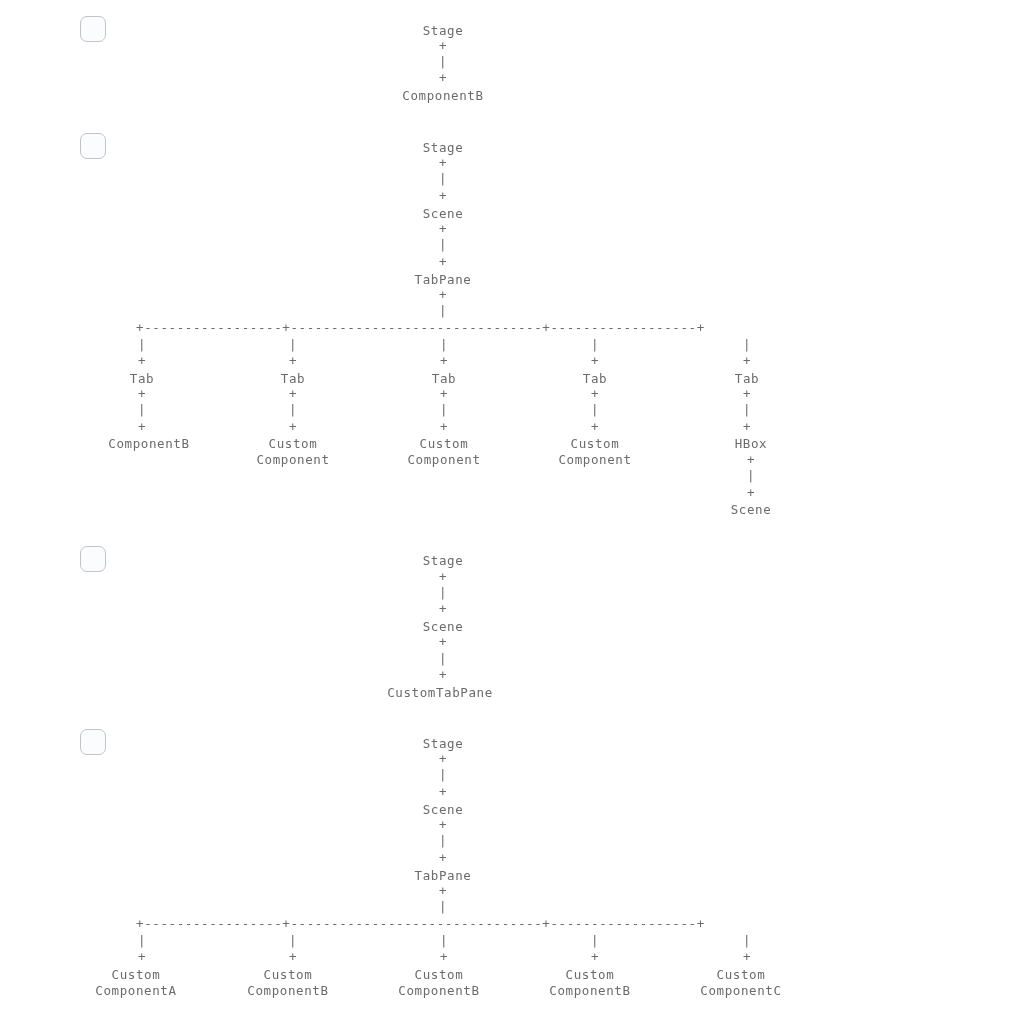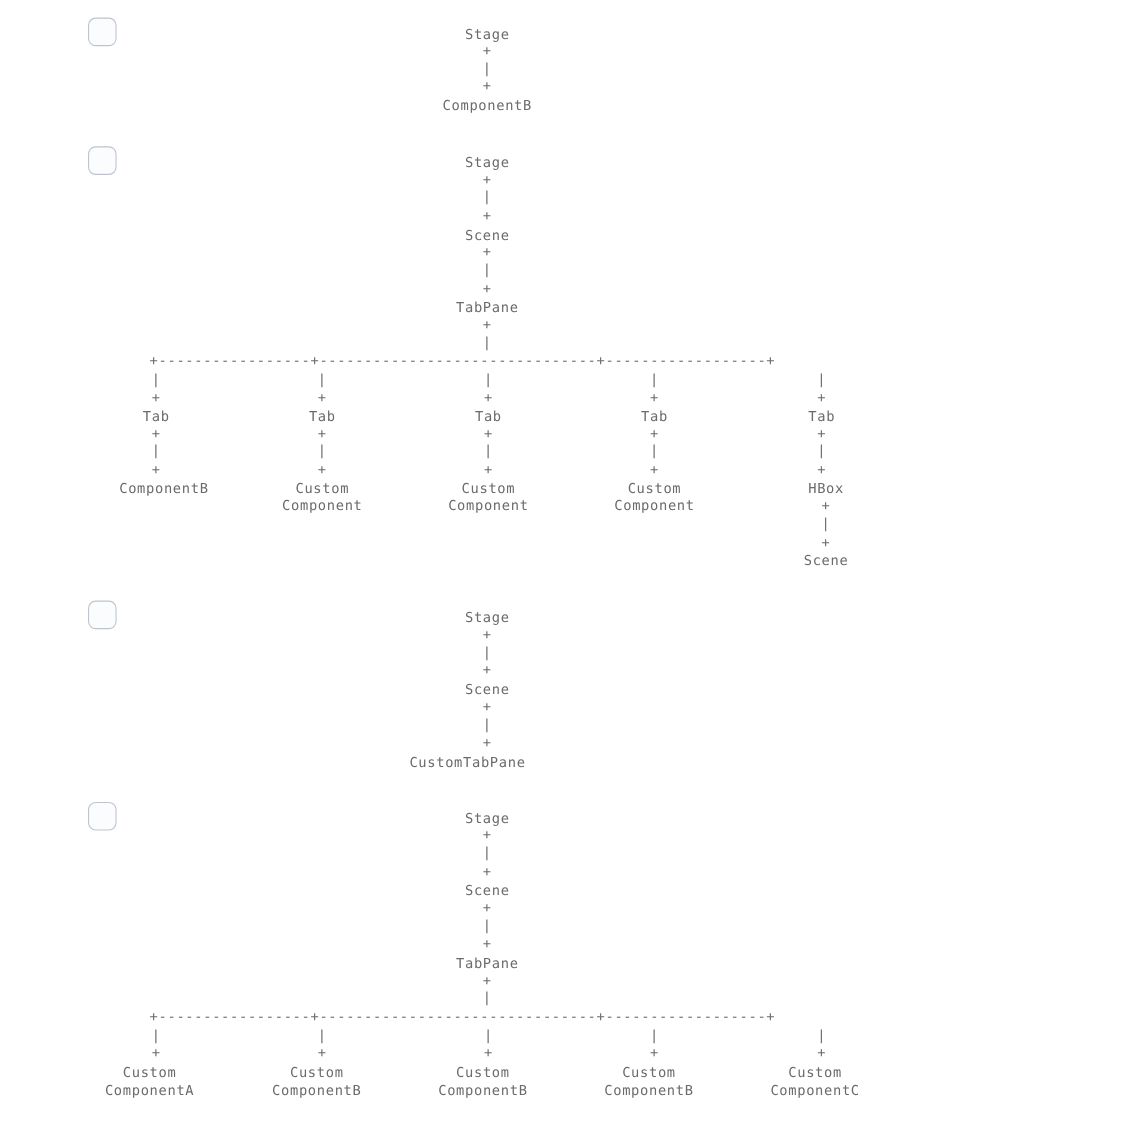--- a/index.html
+++ b/index.html
@@ -157,21 +157,21 @@
   <div class="marker-box" style="left:80px; top:546px;"></div>
 
   <div class="chain" style="left:343px; top:553px; width:200px;">Stage</div>
   <div class="chain" style="left:343px; top:569px; width:200px;">+</div>
   <div class="chain" style="left:343px; top:585px; width:200px;">|</div>
   <div class="chain" style="left:343px; top:601px; width:200px;">+</div>
   <div class="chain" style="left:343px; top:619px; width:200px;">Scene</div>
   <div class="chain" style="left:343px; top:634px; width:200px;">+</div>
   <div class="chain" style="left:343px; top:651px; width:200px;">|</div>
   <div class="chain" style="left:343px; top:667px; width:200px;">+</div>
-  <div class="chain" style="left:325px; top:685px; width:200px;">CustomTabPane</div>
+  <div class="chain" style="left:340px; top:685px; width:200px;">CustomTabPane</div>
 </div>
 
 <div class="diagram-block">
 
   <div class="marker-box" style="left:80px; top:729px;"></div>
 
   <div class="chain" style="left:343px; top:736px; width:200px;">Stage</div>
   <div class="chain" style="left:343px; top:751px; width:200px;">+</div>
   <div class="chain" style="left:343px; top:767px; width:200px;">|</div>
   <div class="chain" style="left:343px; top:784px; width:200px;">+</div>

